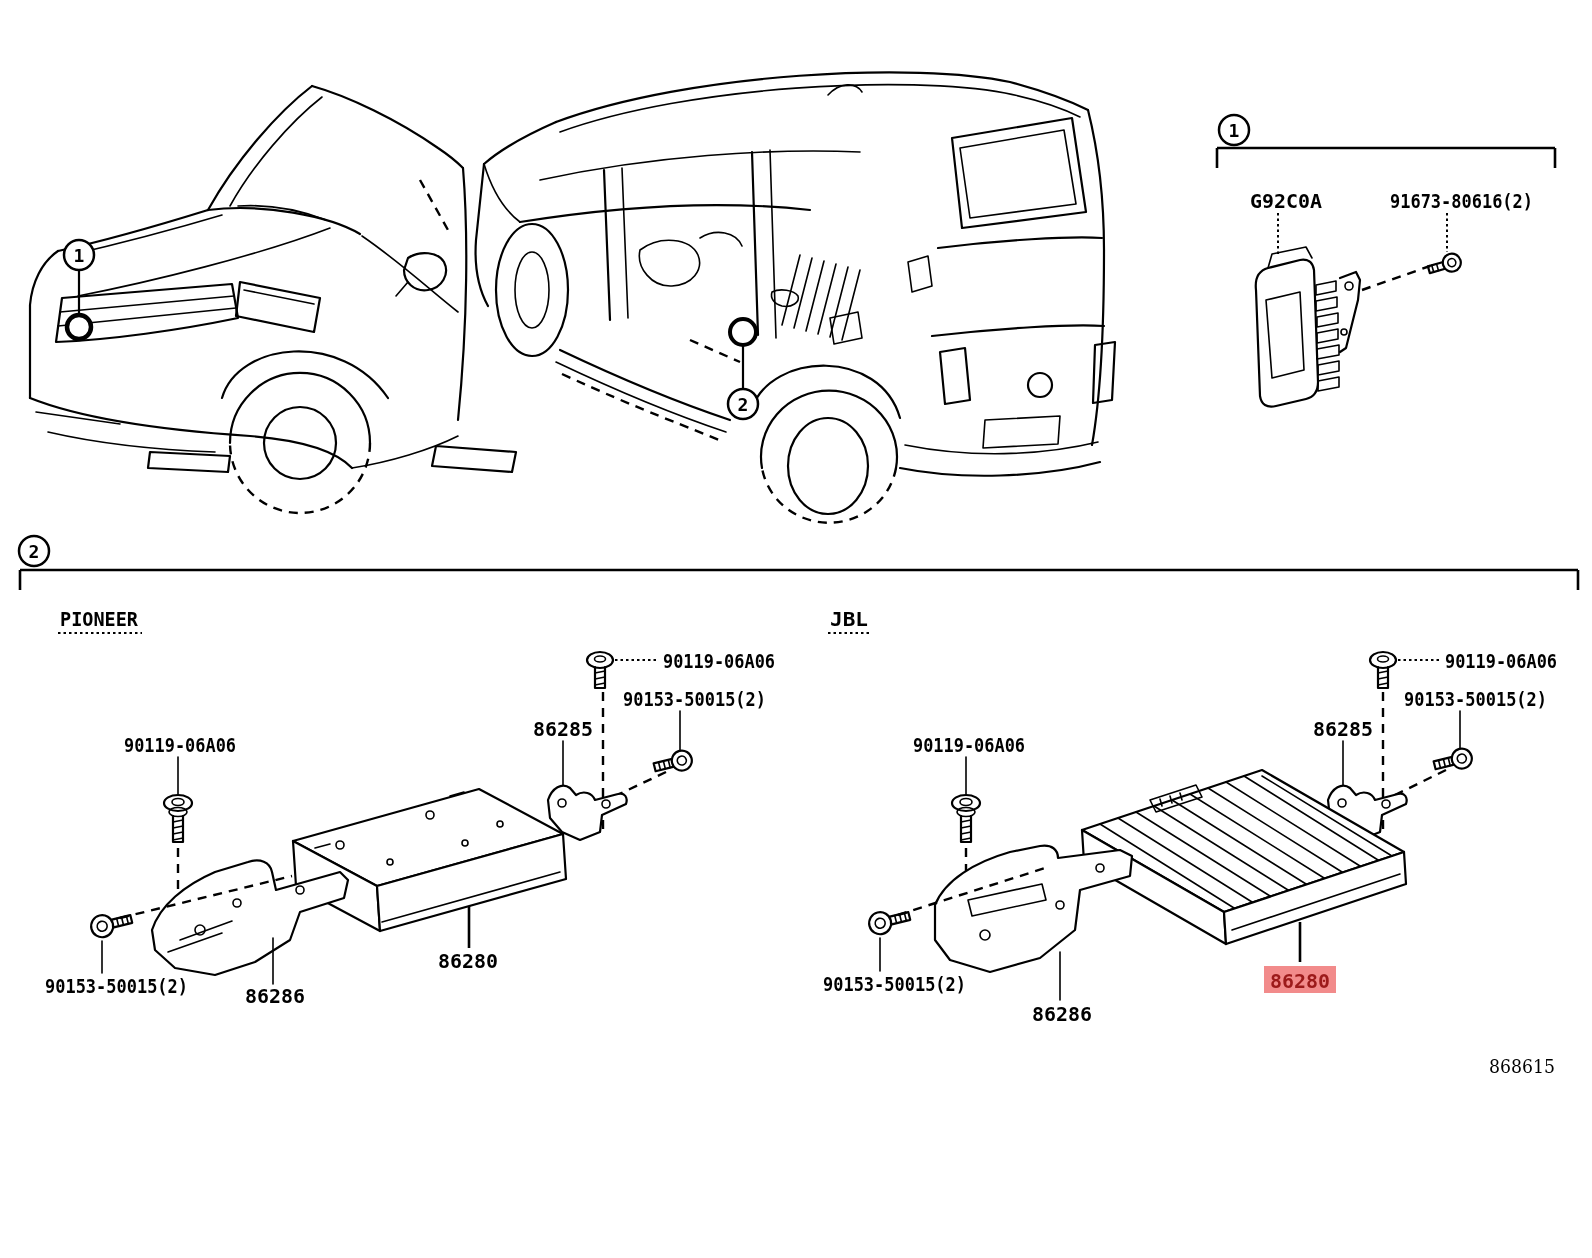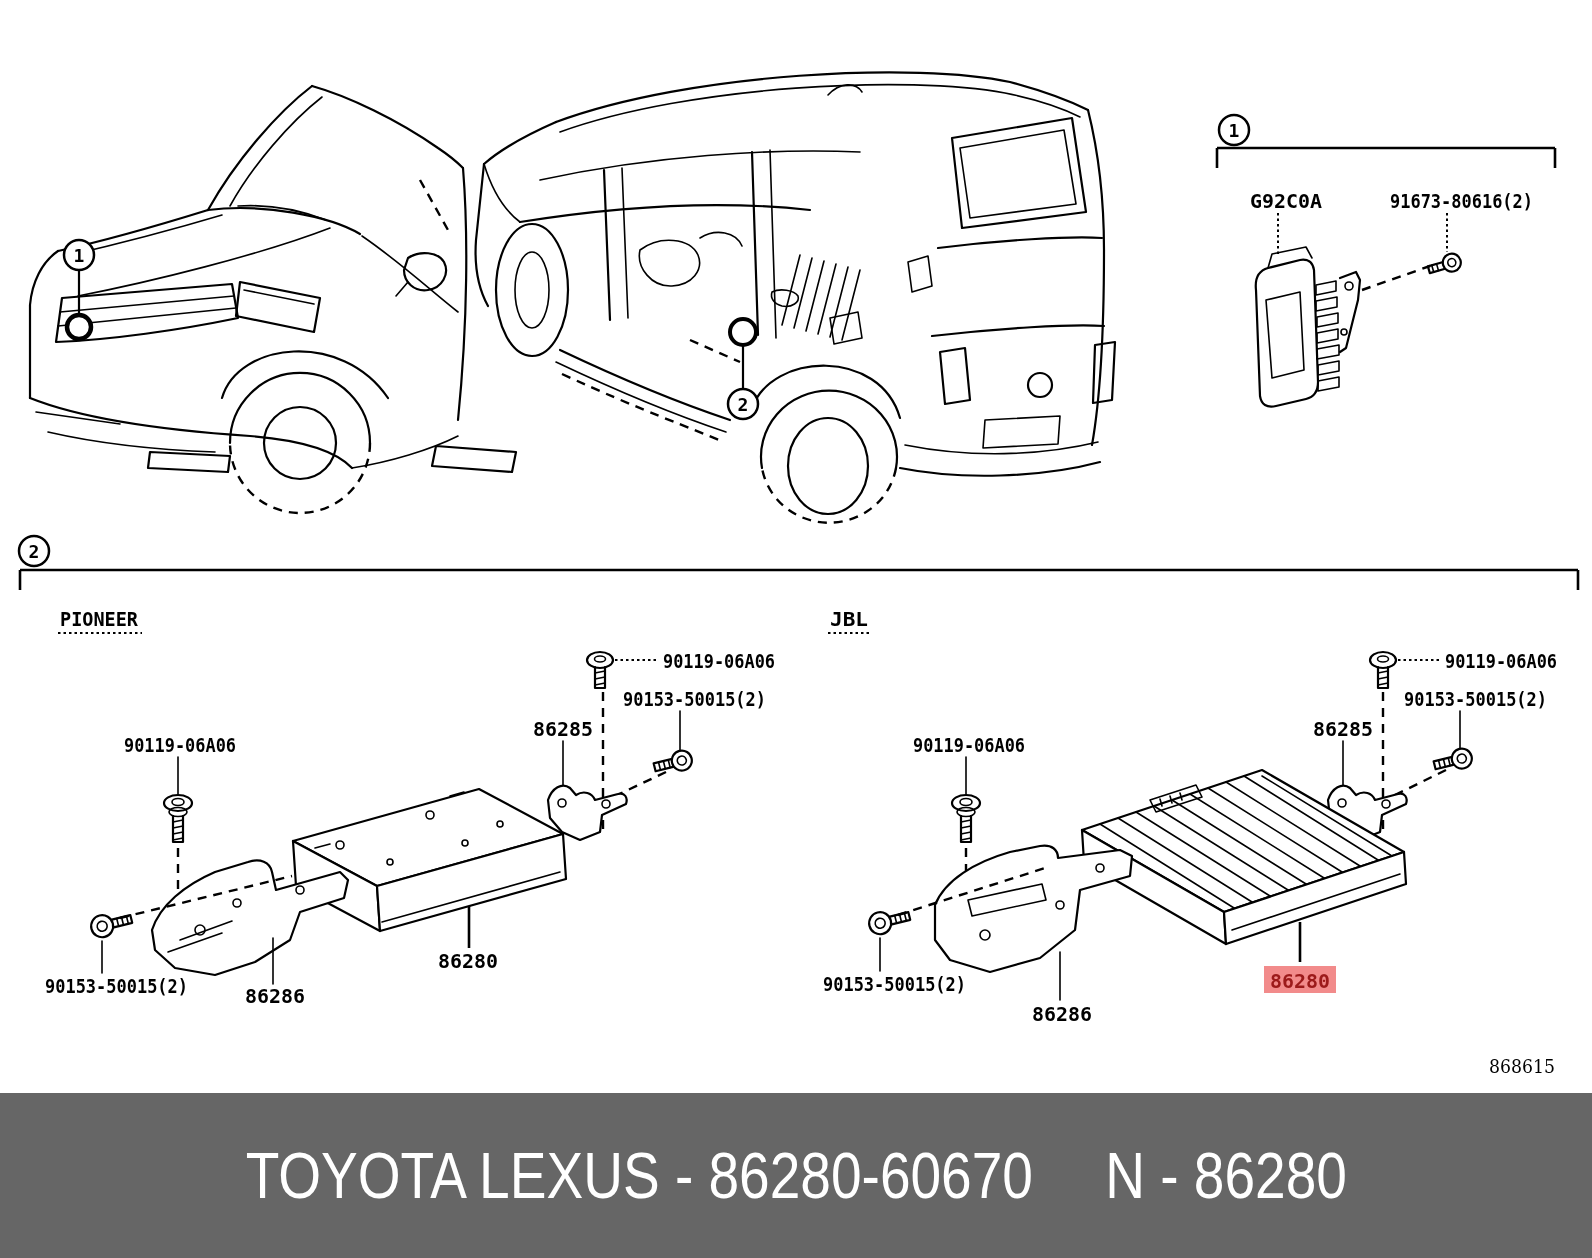--- a/index.html
+++ b/index.html
@@ -319,19 +319,13 @@
     </g>
     <line class="ln-thin" x1="880" y1="938" x2="880" y2="971"></line>
     <text class="plabel" x="823" y="991" textLength="143" lengthAdjust="spacingAndGlyphs">90153-50015(2)</text>
     <path class="ln-dash" d="M898,915 L1045,868"></path>
   </g>
 
   <text class="codelabel" x="1489" y="1073" textLength="66" lengthAdjust="spacingAndGlyphs">868615</text>
 </svg>
 
 
-<div class="footer">
-  <div class="footer-row">
-    <span>TOYOTA LEXUS - 86280-60670</span>
-    <span>N - 86280</span>
-  </div>
 </div>
-</div>
 
 </body></html>

